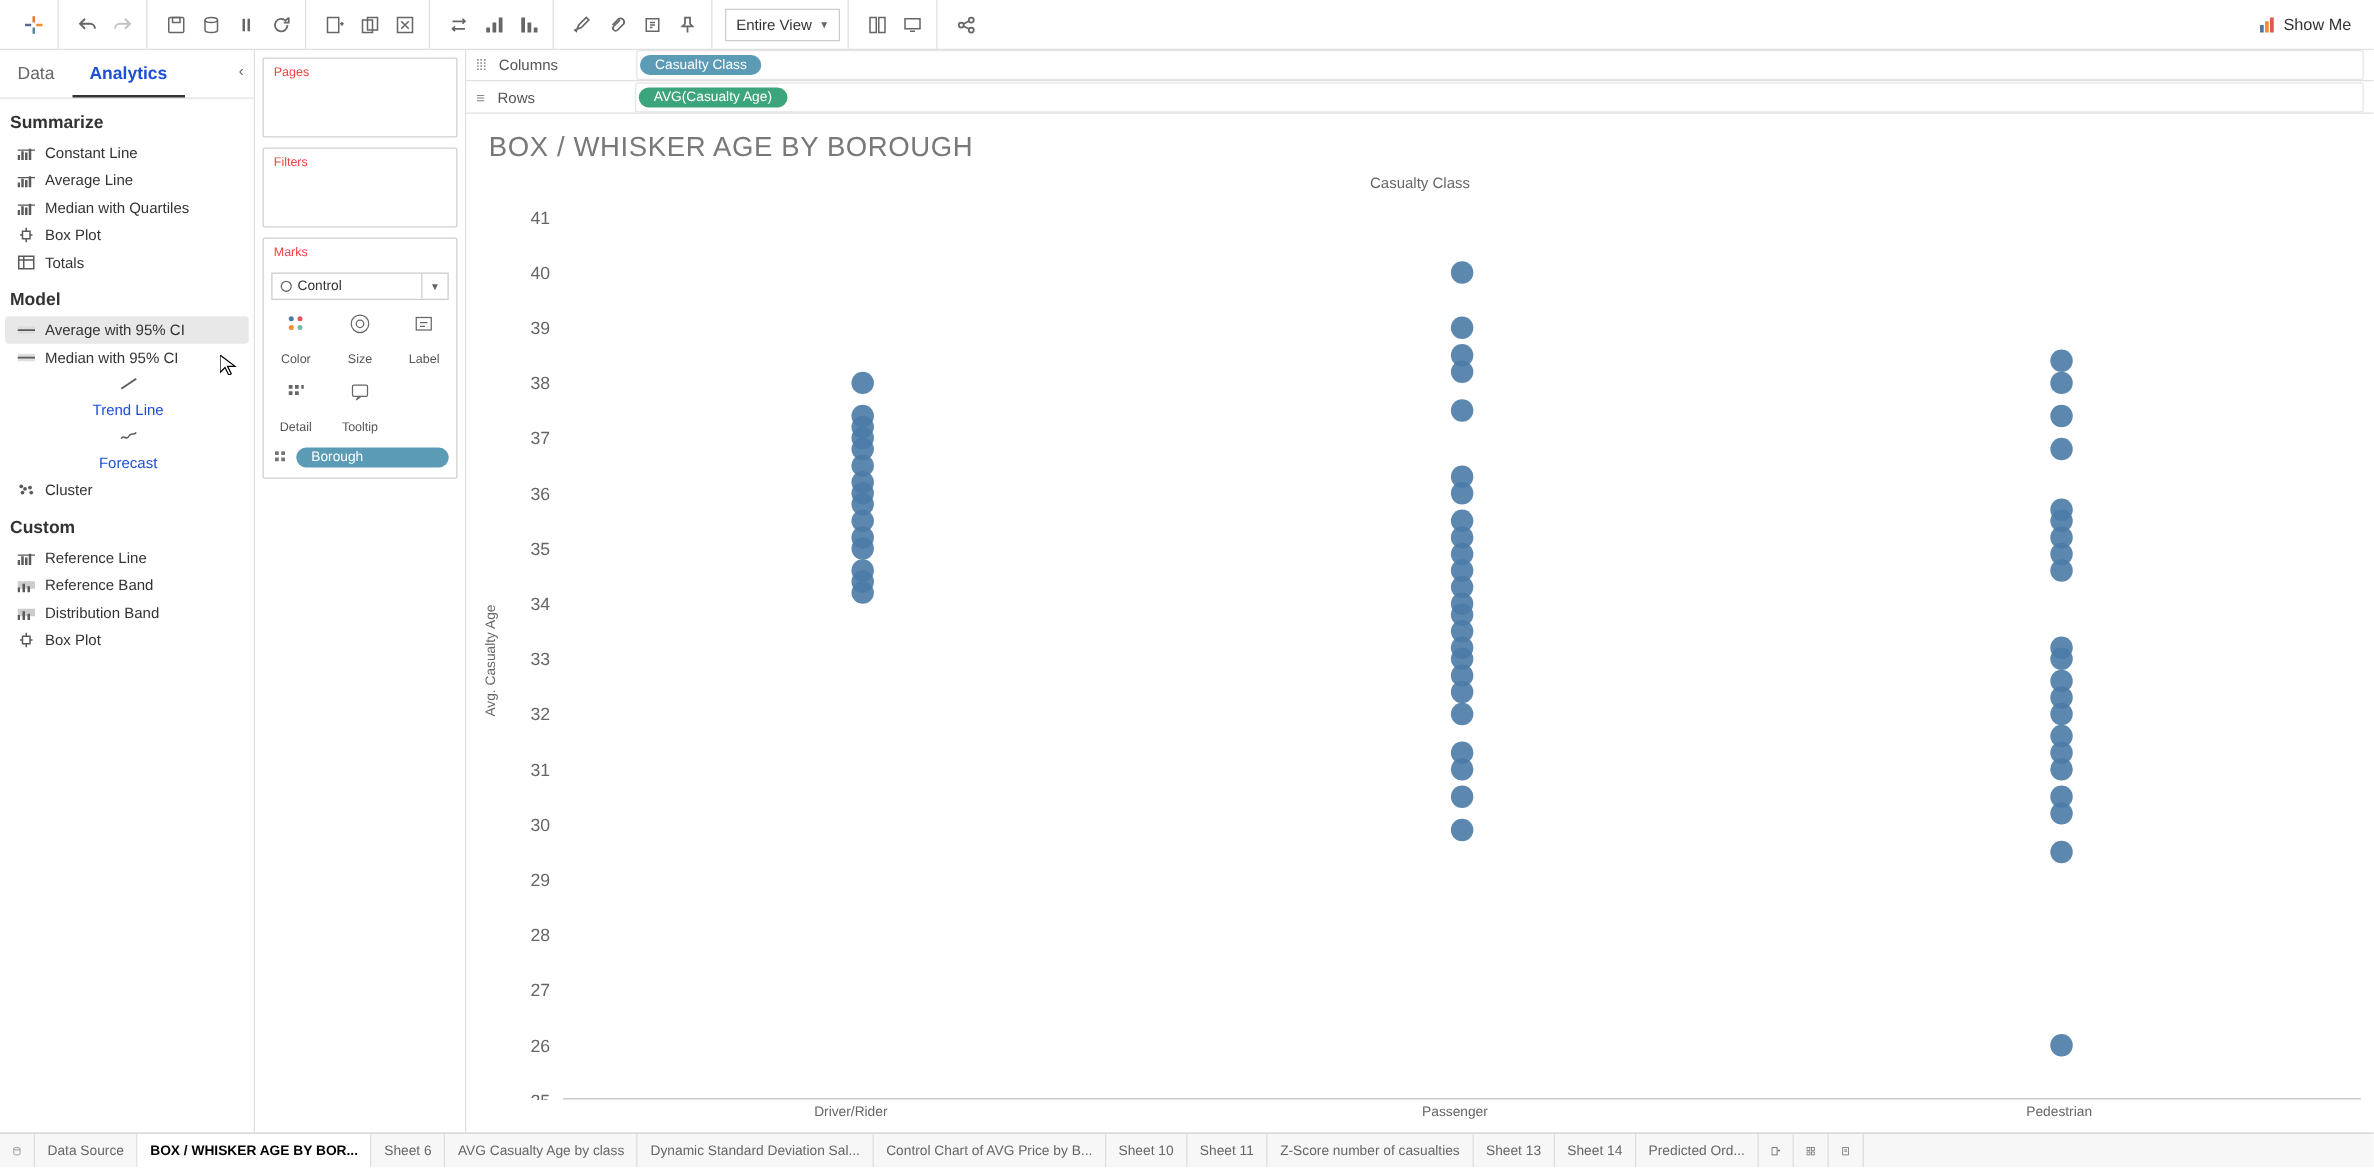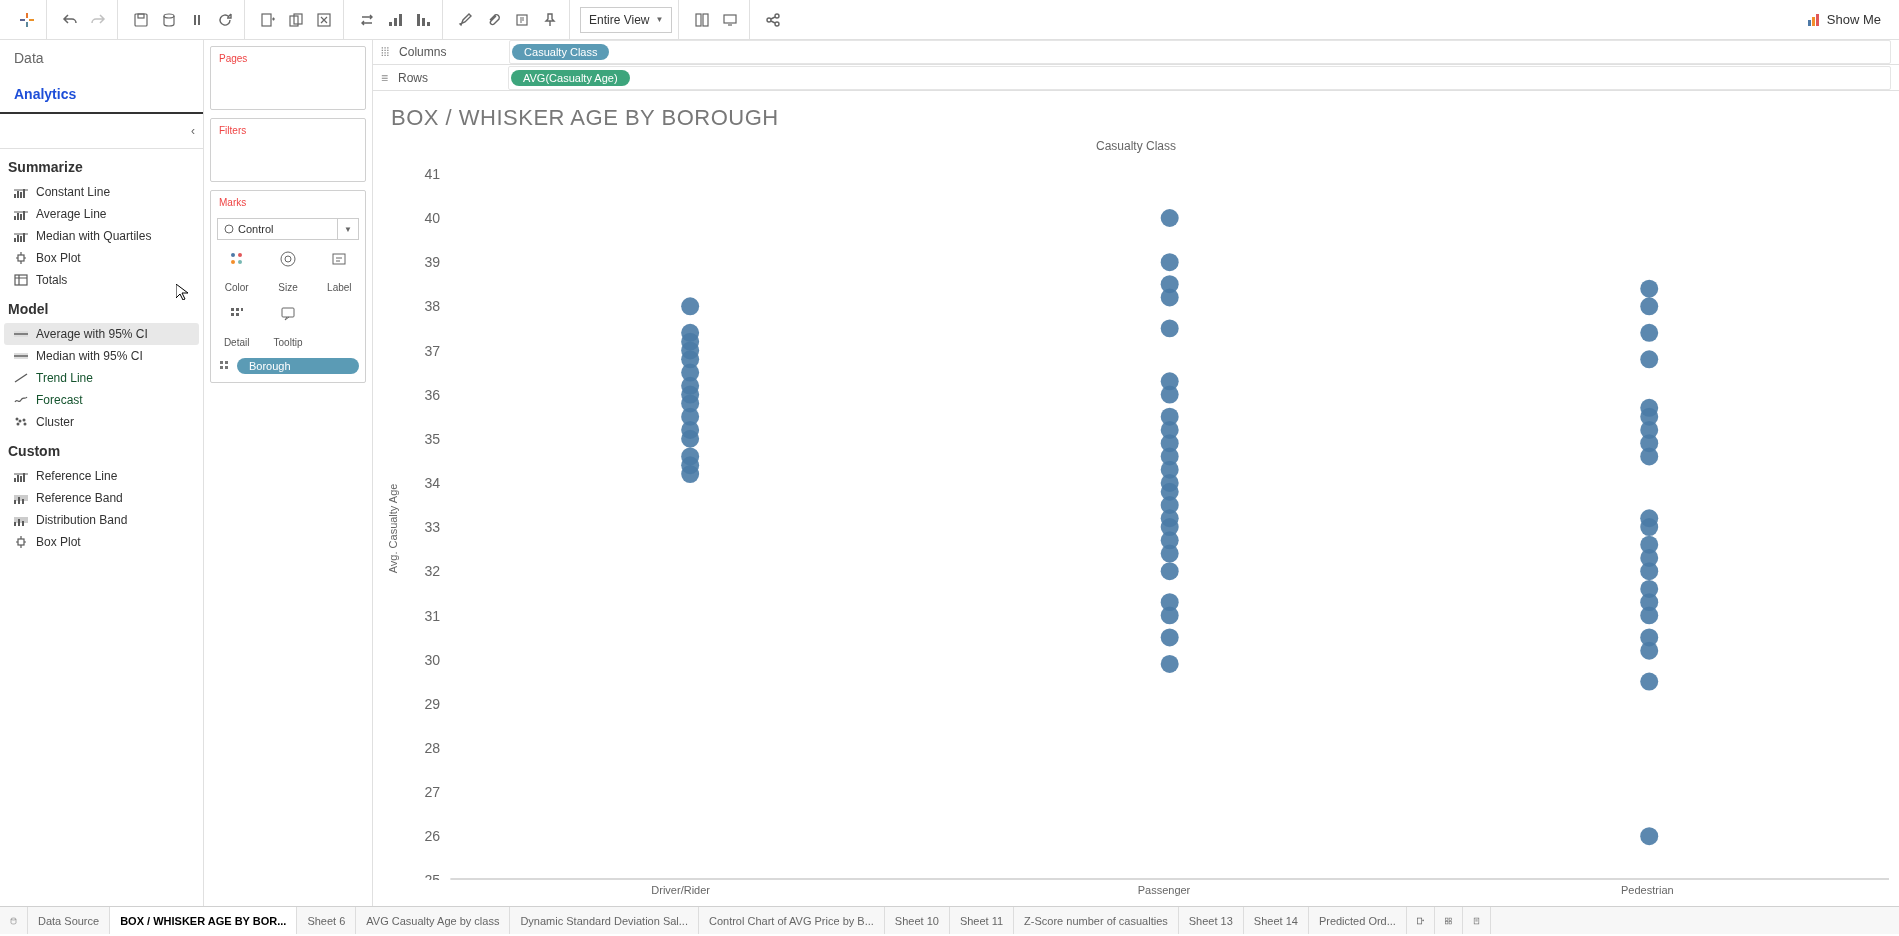--- a/index.html
+++ b/index.html
@@ -11,29 +11,29 @@
 .tb-btn { width: 26px; height: 26px; display: flex; align-items: center; justify-content: center; border-radius: 2px; cursor: pointer; color: #666; }
 .tb-btn svg { width: 16px; height: 16px; }
 .fit-select { height: 26px; padding: 0 8px; border: 1px solid #ccc; background: #fff; font-size: 12px; display: flex; align-items: center; gap: 6px; cursor: pointer; }
 .fit-select .caret { font-size: 8px; color: #666; }
 .show-me { margin-left: auto; display: flex; align-items: center; gap: 6px; cursor: pointer; font-size: 13px; color: #333; padding: 0 10px; }
 .show-me svg { width: 14px; height: 14px; }
 
 .main { display: flex; height: calc(100vh - 70px); }
 
 .sidebar { width: 204px; border-right: 1px solid #e0e0e0; display: flex; flex-direction: column; }
-.tabs { display: flex; border-bottom: 1px solid #e0e0e0; position: relative; flex-direction: column; }
+.tabs { display: flex; border-bottom: 1px solid #e0e0e0; position: relative; }
 .tab { padding: 10px 14px; font-size: 14px; cursor: pointer; color: #666; }
 .tab.active { color: #1d4ed8; font-weight: 600; border-bottom: 2px solid #333; }
 .collapse-btn { margin-left: auto; padding: 10px 8px; cursor: pointer; color: #666; }
 
 .section-header { padding: 10px 8px 6px; font-size: 14px; font-weight: 600; color: #333; }
 .item-list { list-style: none; }
 .item-list li { display: flex; align-items: center; gap: 8px; padding: 4px 8px 4px 10px; font-size: 12px; cursor: pointer; border-radius: 3px; margin: 0 4px; }
-.item-list li.disabled { color: #14532d; cursor: default; }
+.item-list li.disabled { color: #1d4ed8; cursor: default; flex-direction: column; }
 .item-list li.hovered { background: #e8e8e8; }
 .item-icon { width: 14px; height: 12px; display: flex; align-items: center; justify-content: center; color: #5a5a5a; }
 .item-icon svg { width: 14px; height: 12px; }
 
 .shelves-col { width: 168px; padding: 6px; display: flex; flex-direction: column; gap: 8px; }
 .shelf-card { border: 1px solid #d0d0d0; border-radius: 2px; background: #fff; }
 .shelf-card.short { height: 64px; }
 .shelf-title { padding: 6px 8px; font-size: 10px; color: #ef4444; }
 .marks-card { border: 1px solid #d0d0d0; border-radius: 2px; }
 .mark-select { margin: 4px 6px; border: 1px solid #ccc; height: 22px; display: flex; align-items: center; padding: 0 6px; font-size: 11px; gap: 4px; position: relative; }

